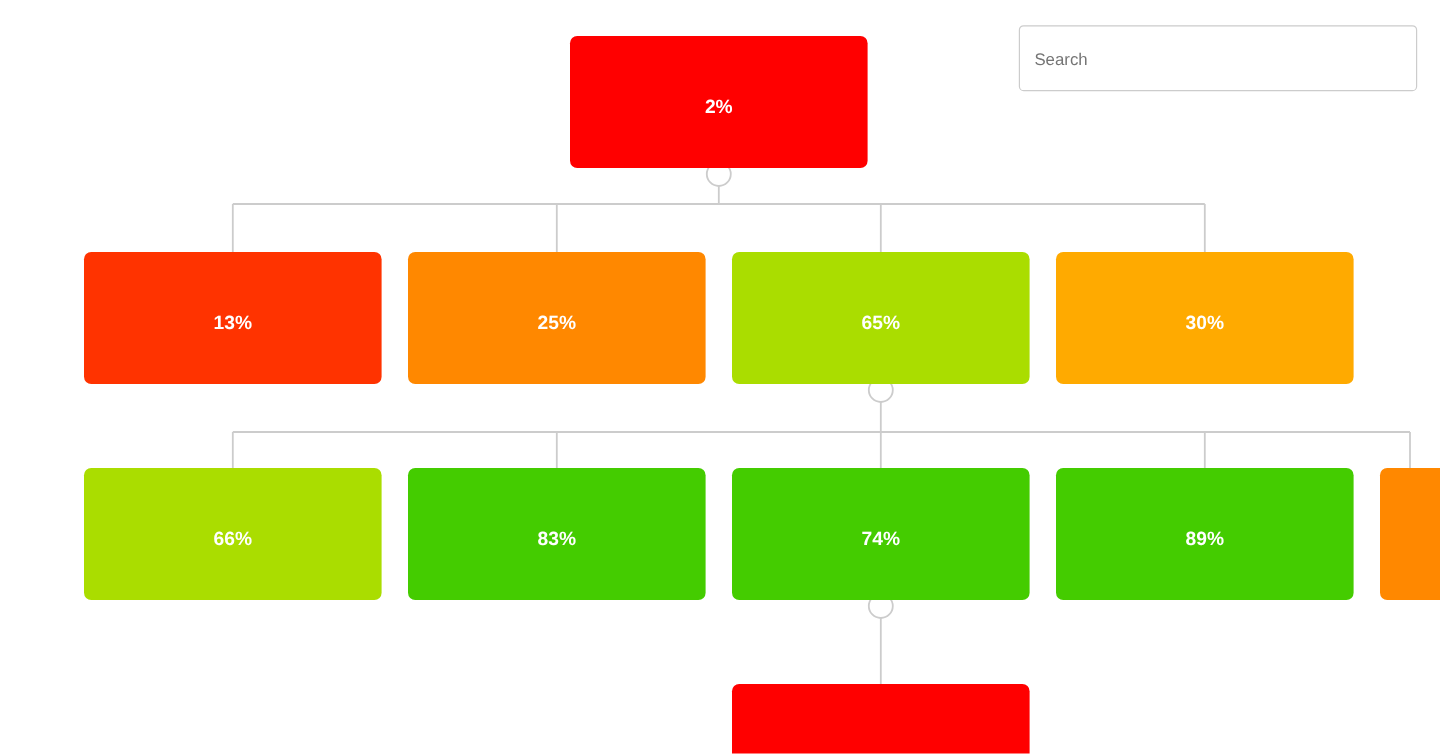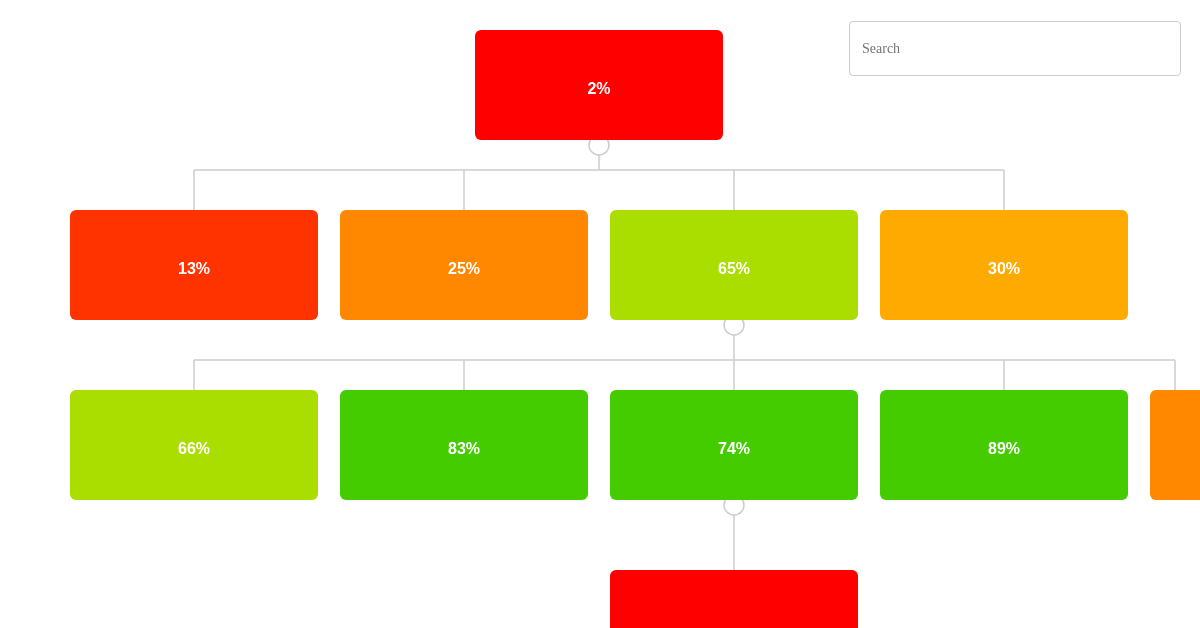--- a/index.html
+++ b/index.html
@@ -21,21 +21,20 @@
 
     #search-input {
       width: 100%;
       height: 55px;
       border: 1px solid #ccc;
       border-radius: 4px;
       padding: 0 12px;
       font-size: 14px;
       color: #999;
       outline: none;
-      font-family: Liberation Serif, serif;
     }
 
     #tree-container {
       position: absolute;
       top: 0;
       left: 0;
       width: 100%;
       height: 628px;
     }
 

